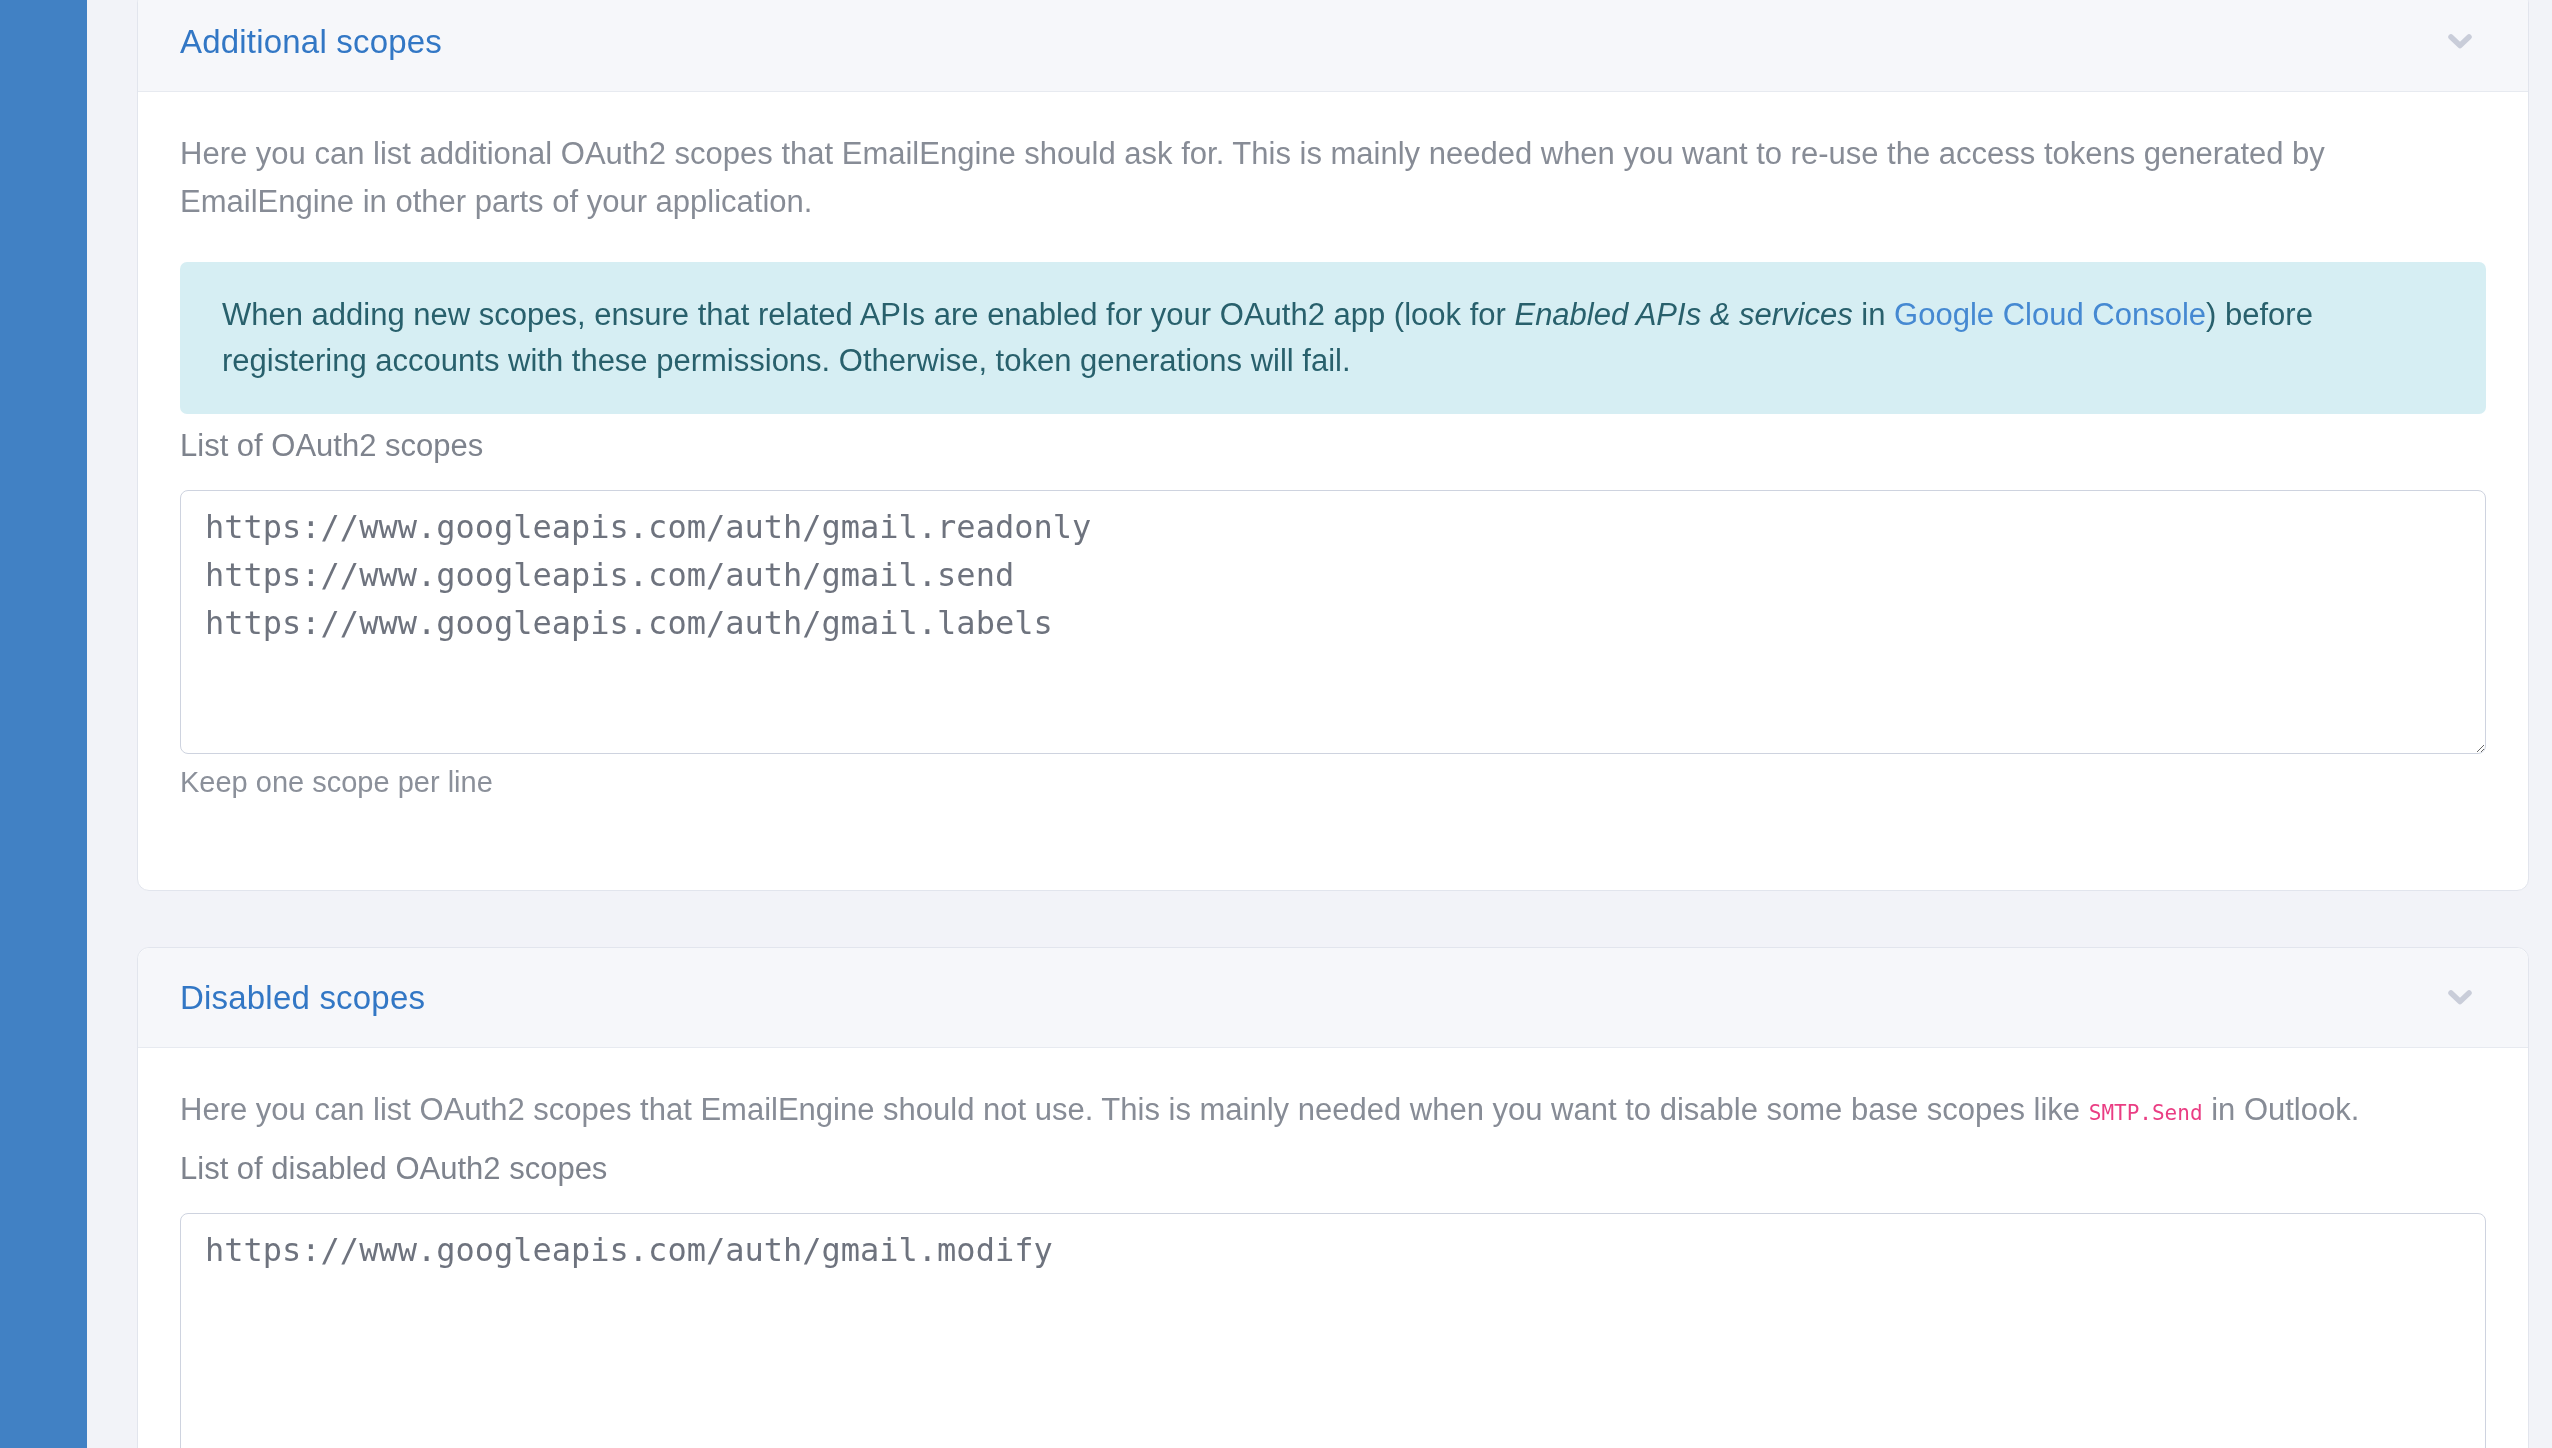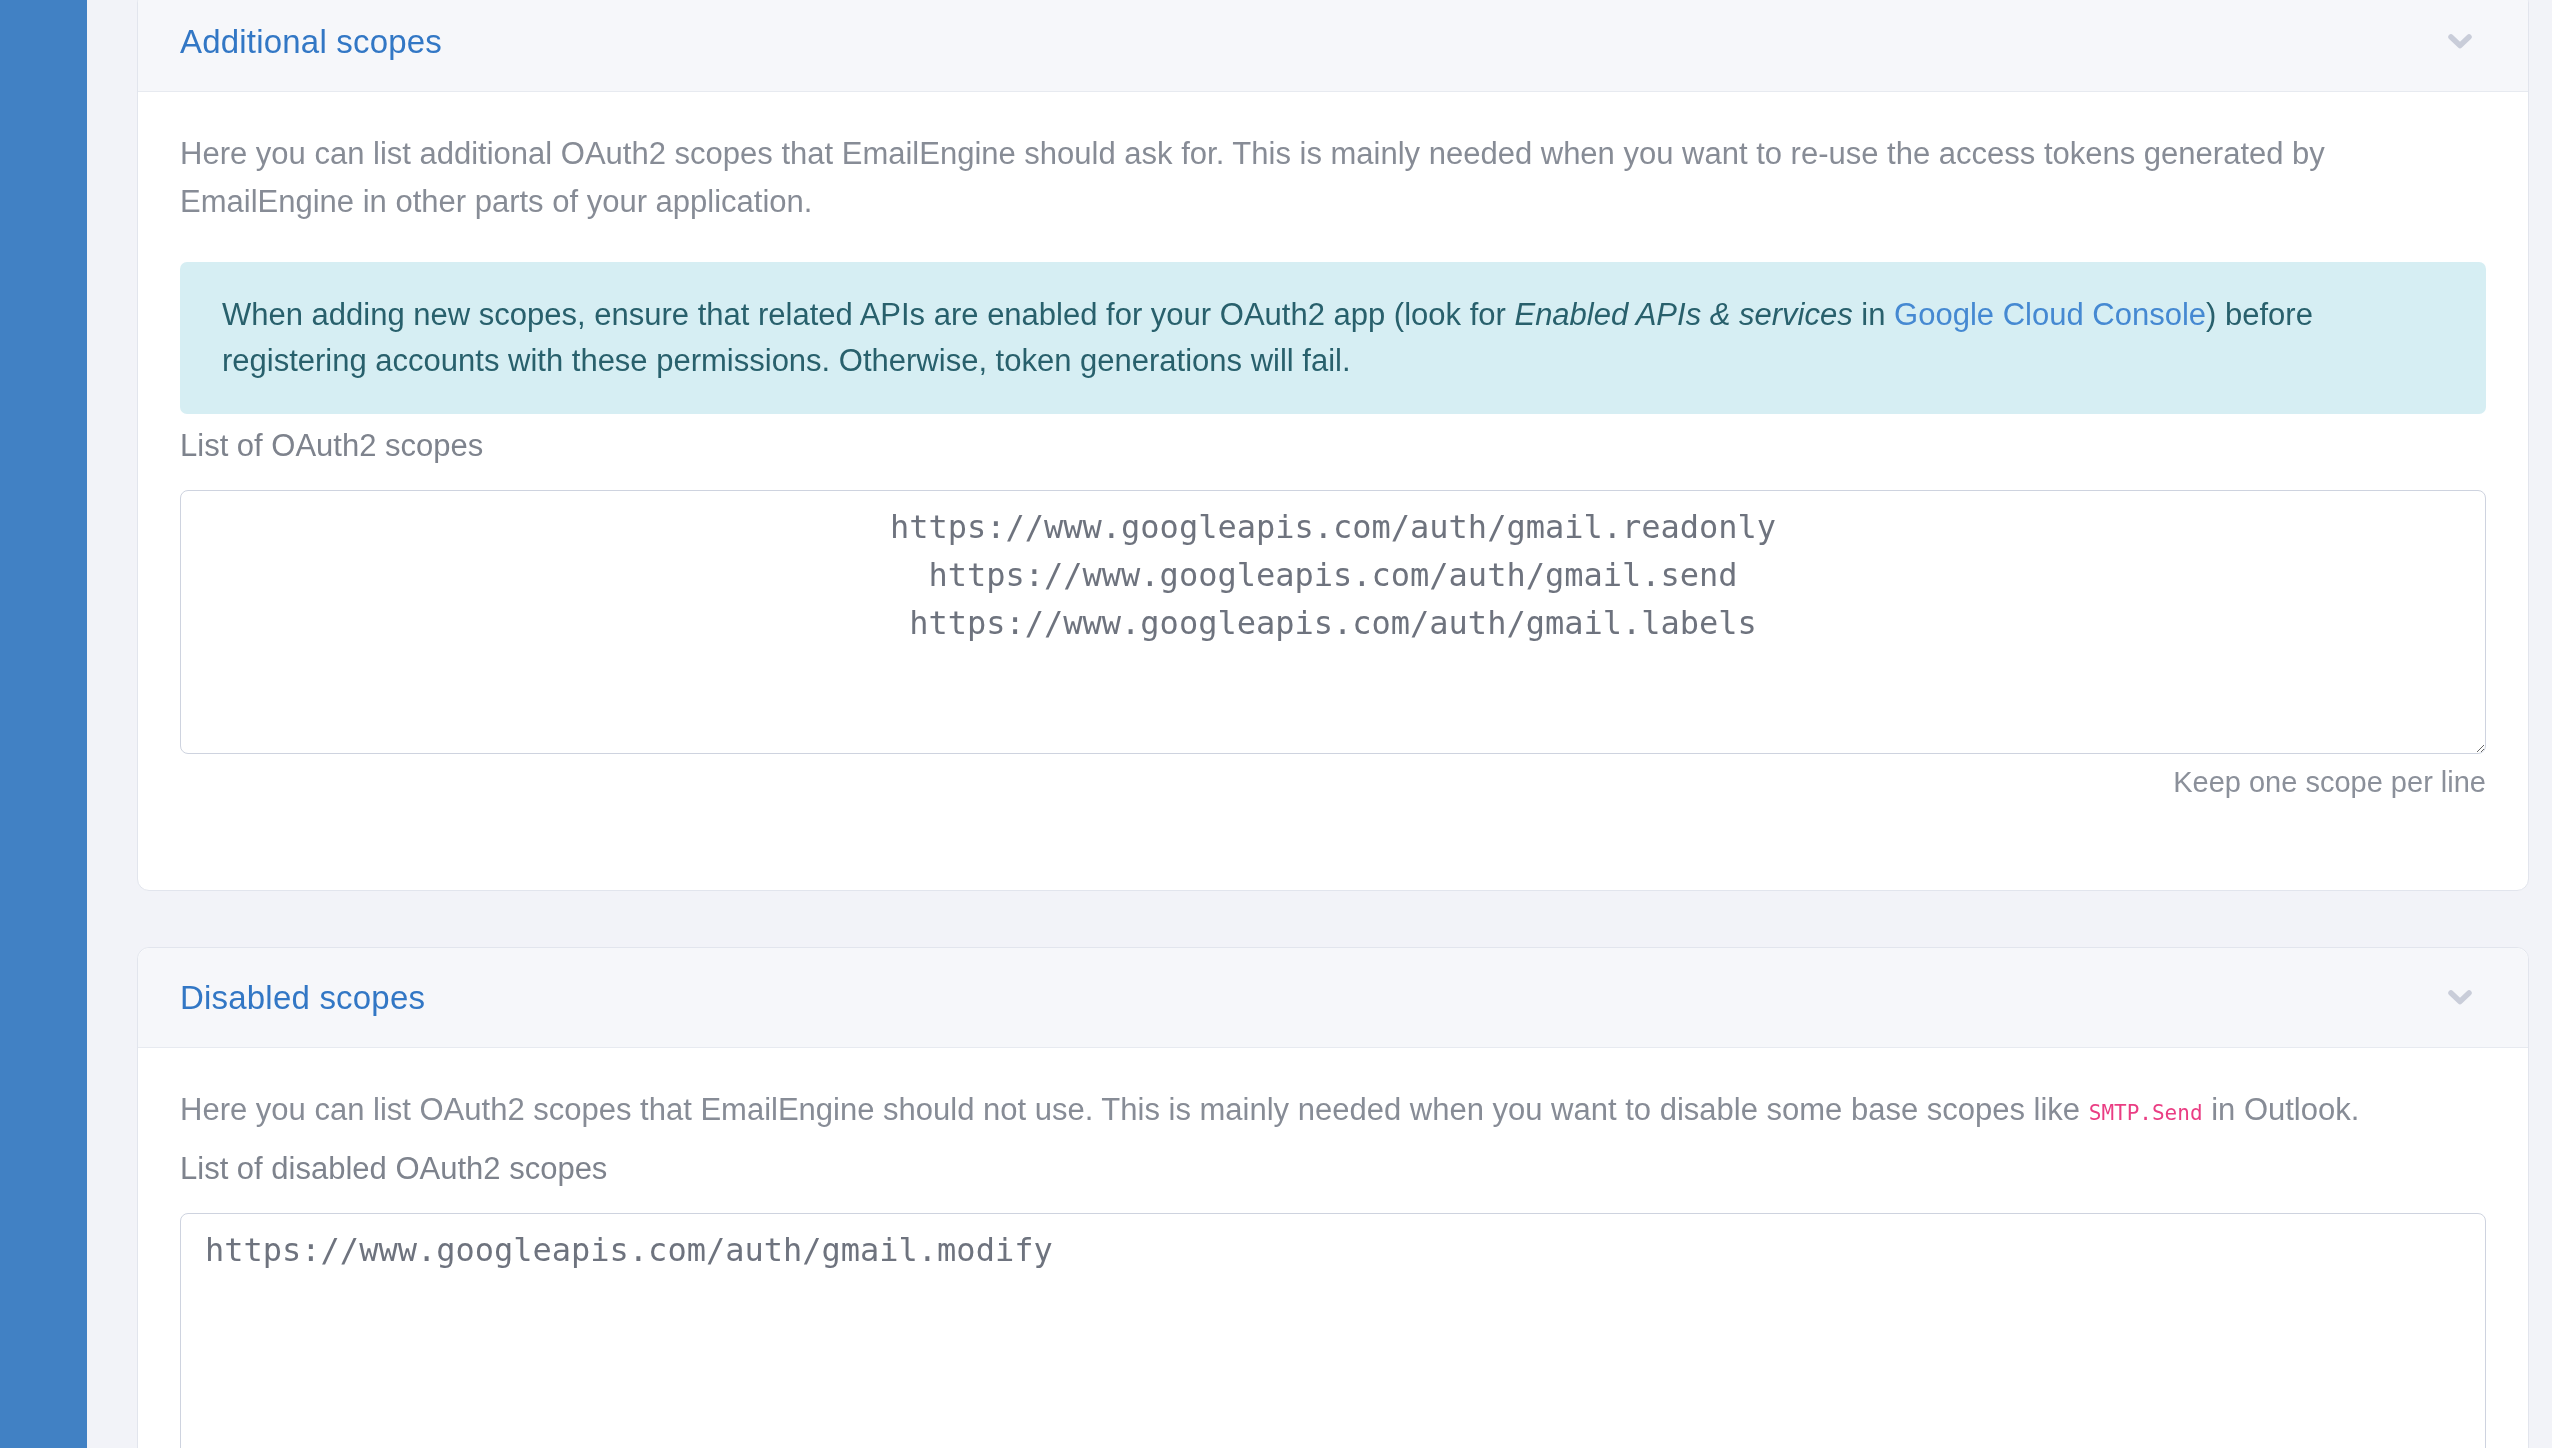--- a/index.html
+++ b/index.html
@@ -65,25 +65,25 @@
     border: 1px solid #ced3df;
     border-radius: 8px;
     background: #ffffff;
     padding: 12px 24px;
     font-family: "DejaVu Sans Mono", monospace;
     font-size: 32px; line-height: 48px; color: #6e737e;
     resize: vertical;
     outline: none;
     overflow: hidden;
   }
-  .scopes-input.h1 { height: 264px; text-align: center; }
+  .scopes-input.h1 { height: 264px; }
   .scopes-input.h2 { height: 330px; }
   .help-text {
     margin-top: 8px;
-    font-size: 29px; line-height: 40px; color: #8b909a; text-align: right;
+    font-size: 29px; line-height: 40px; color: #8b909a;
   }
   .code-token {
     font-family: "DejaVu Sans Mono", monospace;
     font-size: 21px;
     color: #ea3d83;
   }
 </style>
 </head>
 <body>
 

